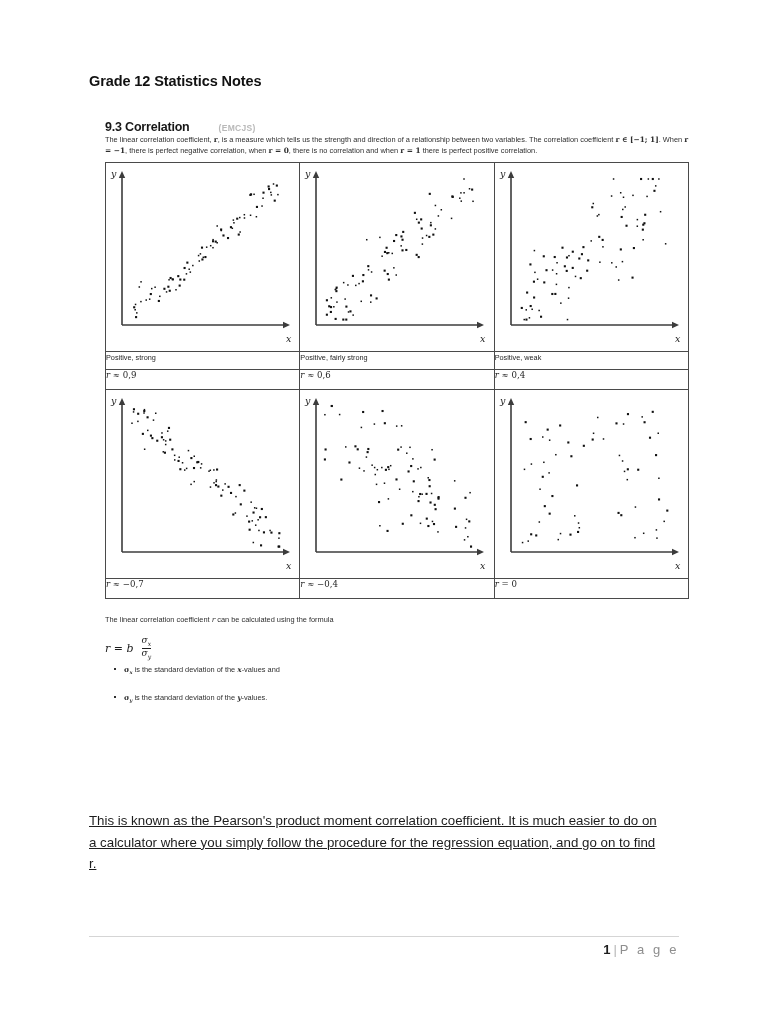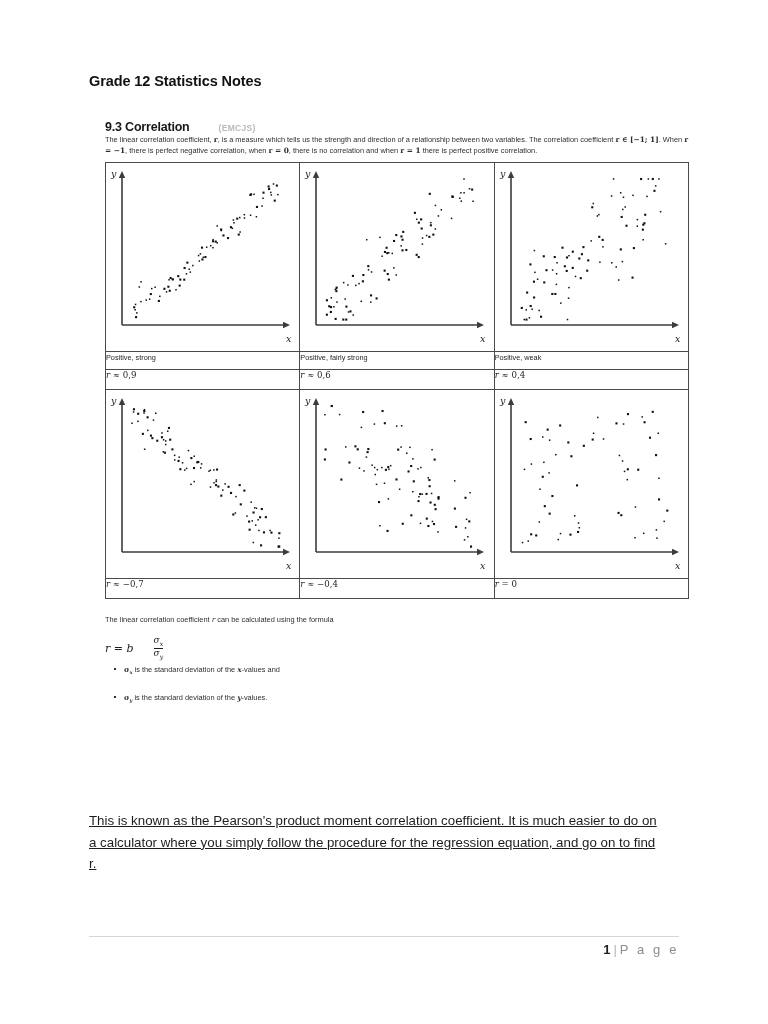--- a/index.html
+++ b/index.html
@@ -113,21 +113,21 @@
   }
   .fline .m { font-family: "DejaVu Serif", serif; font-style: italic; }
 
   .formula {
     margin: 11px 0 4px 0;
     font-family: "DejaVu Serif", serif;
     font-size: 11px;
     color: #1c1c1c;
     display: flex;
     align-items: center;
-    gap: 20px;
+    gap: 8px;
   }
   .formula .lhs { font-style: italic; }
   .formula .frac {
     display: inline-flex;
     flex-direction: column;
     align-items: center;
     vertical-align: middle;
     font-size: 9px;
     line-height: 1.05;
   }

